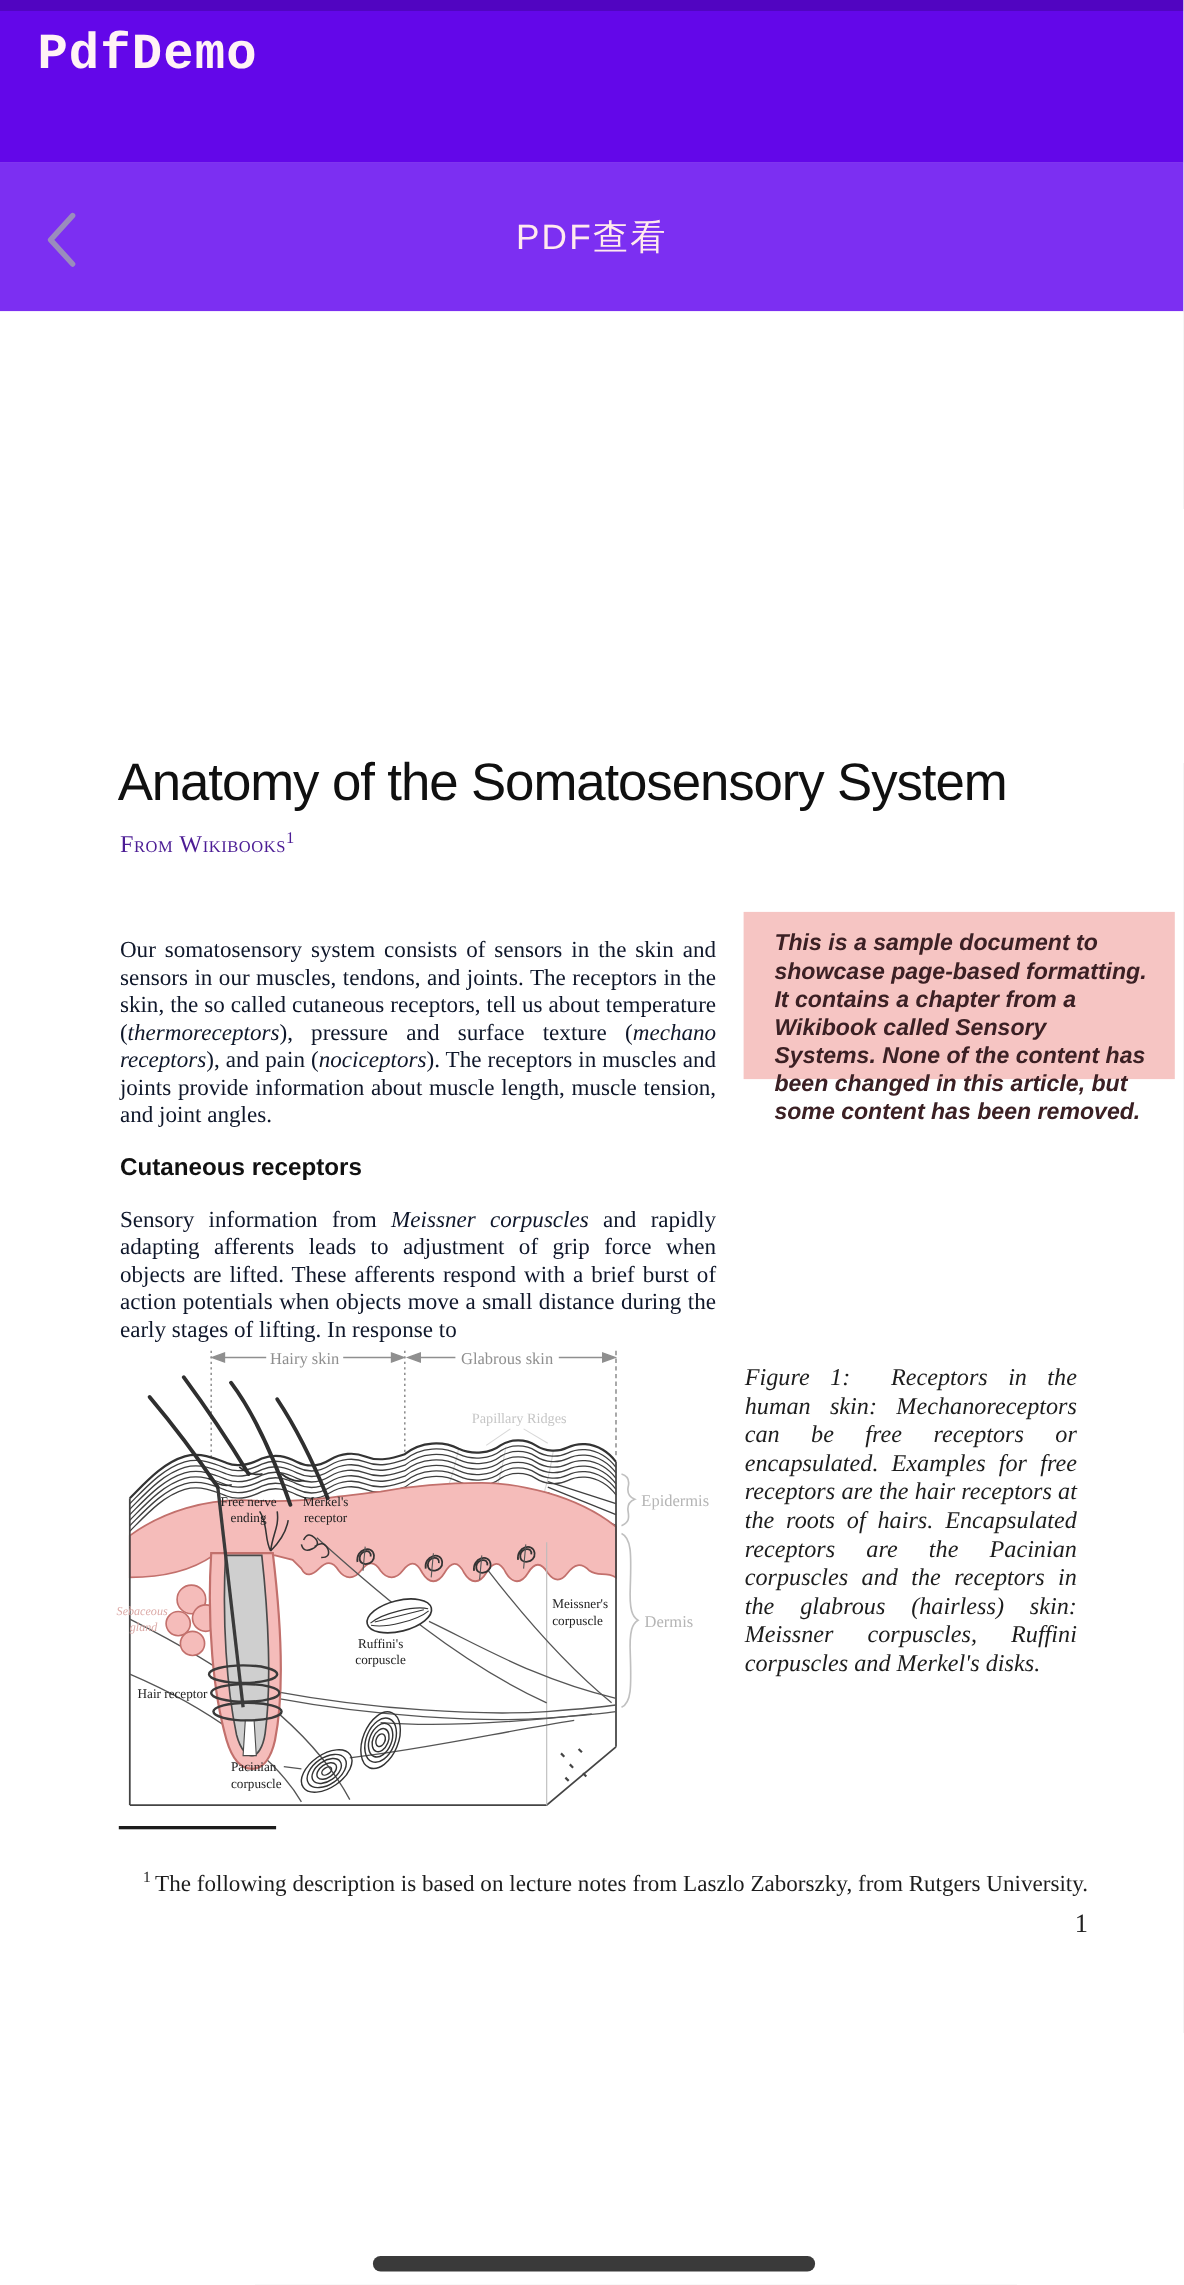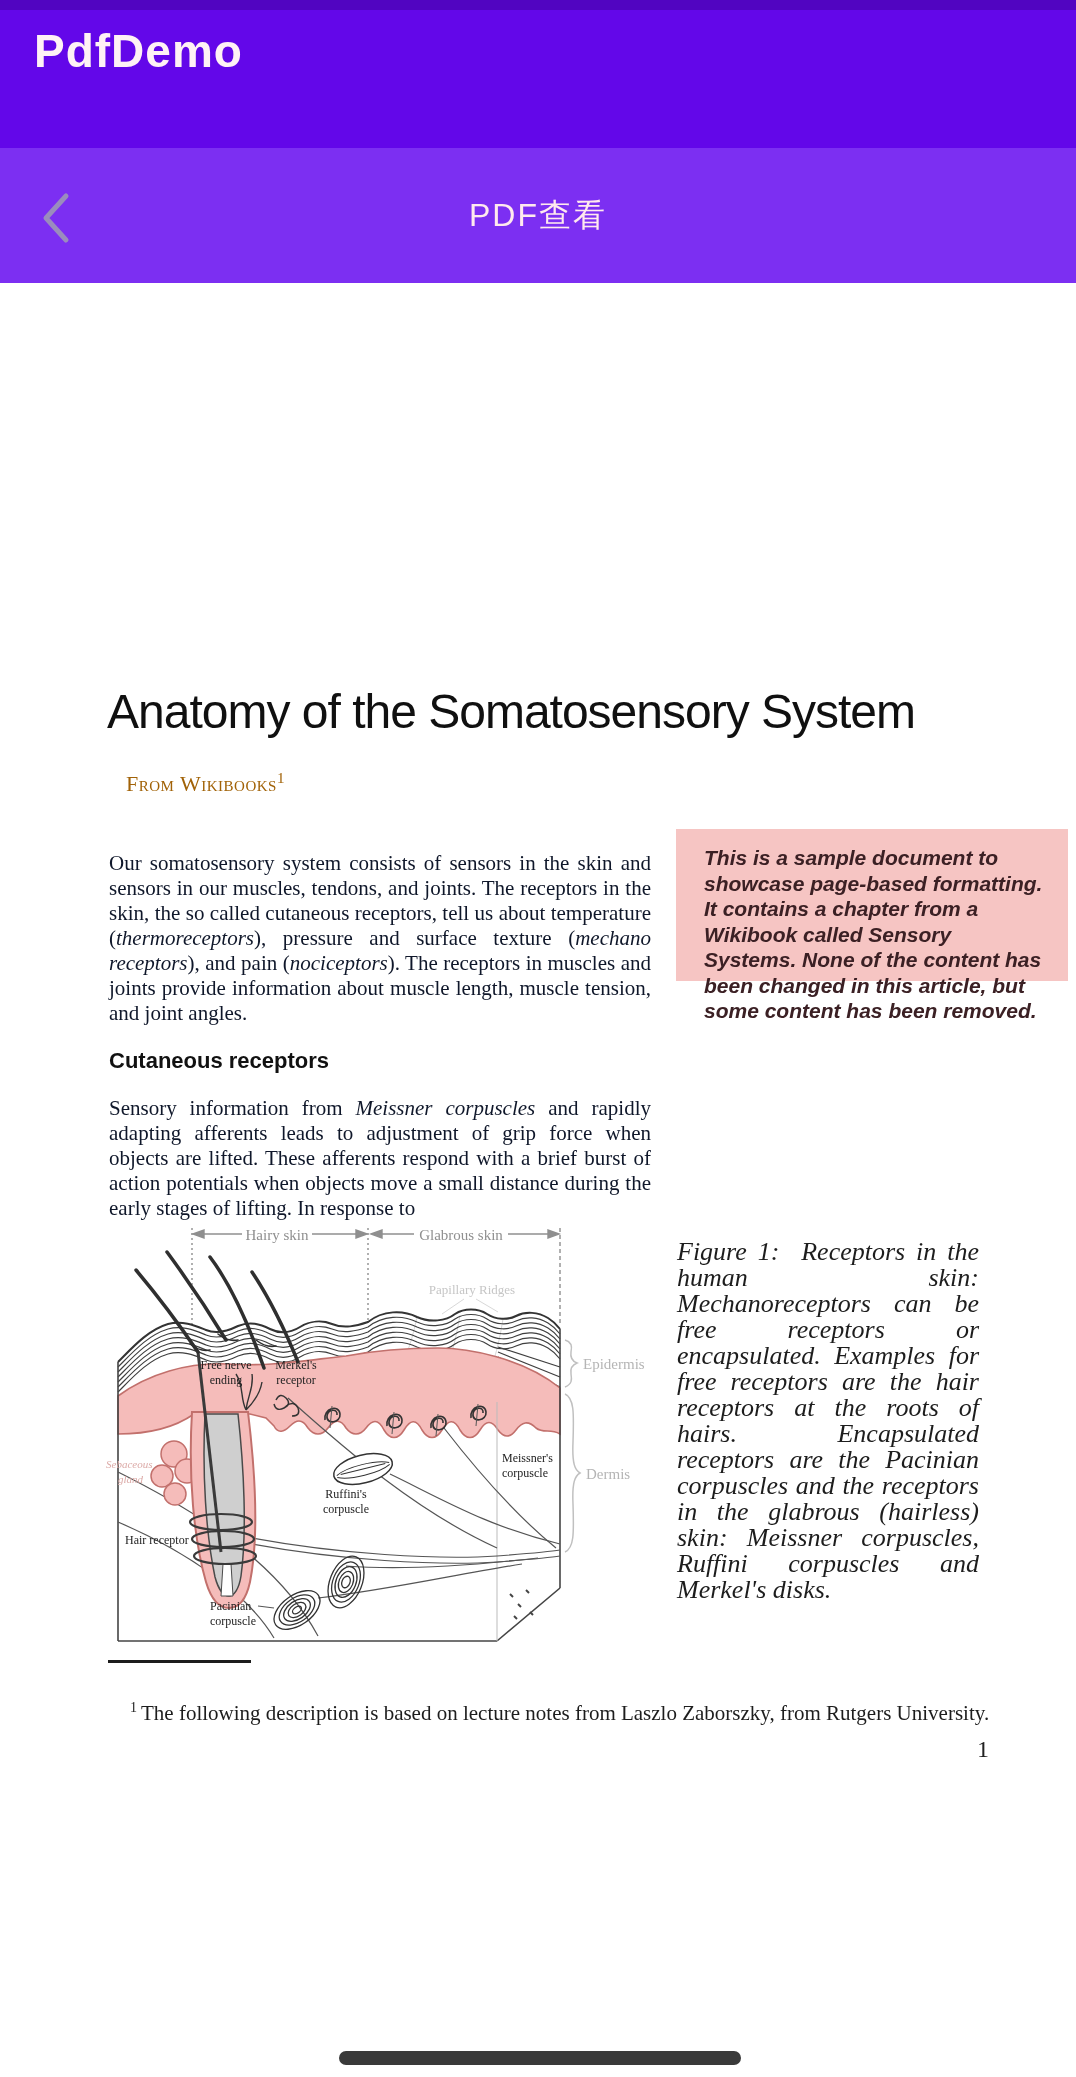--- a/index.html
+++ b/index.html
@@ -13,58 +13,58 @@
   .screen{
     position:relative;width:1076px;height:2077px;margin:0 auto;
     background:#ffffff;overflow:hidden;
     font-family:"Liberation Serif",serif;color:#1d1d1d;
   }
   
   .app-bar{position:absolute;left:0;top:0;width:1076px;height:148px;background:var(--header-bg);}
   .status-strip{position:absolute;left:0;top:0;width:1076px;height:10px;background:rgba(20,0,50,.22);}
   .app-title{
     position:absolute;left:34px;top:24px;
-    font-family:Liberation Sans, sans-serif;font-weight:bold;
+    font-family:Liberation Mono, monospace;font-weight:bold;
     font-size:46px;color:#fff2f5;letter-spacing:1px;
   }
   .toolbar{position:absolute;left:0;top:148px;width:1076px;height:135px;background:var(--toolbar-bg);}
   .back-btn{position:absolute;left:36px;top:40px;width:40px;height:60px;background:none;border:none;padding:0;cursor:pointer;}
   .toolbar-title{
     position:absolute;left:0;top:0;width:100%;height:135px;
     display:flex;align-items:center;justify-content:center;
     font-family:"Liberation Sans",sans-serif;font-size:32px;color:#ffe9ee;letter-spacing:2px;
   }
   
   .pdf-page{position:absolute;left:0;top:283px;width:1076px;height:1794px;background:#fff;}
   .doc-title{
     position:absolute;left:107px;top:369px;width:900px;
     font-family:"Liberation Sans",sans-serif;font-weight:500;
     font-size:48px;letter-spacing:-1px;color:#101010;
   }
-  .byline{position:absolute;left:126px;top:471px;font-size:22px;color:#a16207;font-variant:small-caps;letter-spacing:.5px;margin-top:16px;}
+  .byline{position:absolute;left:109px;top:471px;font-size:22px;color:#4c1d95;font-variant:small-caps;letter-spacing:.5px;}
   .byline sup{font-size:15px;font-variant:normal;}
   .para{position:absolute;font-size:21px;line-height:25px;text-align:justify;color:#0f172a;}
   .para i{font-style:italic;}
   .p1{left:109px;top:547px;width:542px;}
   .note-box{
     position:absolute;left:676px;top:546px;width:392px;height:152px;
     background:var(--note-bg);box-sizing:border-box;padding:16px 20px 0 28px;
     font-family:"Liberation Sans",sans-serif;font-style:italic;font-weight:bold;
     font-size:21px;line-height:25.5px;color:var(--note-text);
   }
   .section-heading{
     position:absolute;left:109px;top:747px;
     font-family:"Liberation Sans",sans-serif;font-weight:600;
     font-size:22px;color:#111;
   }
   .p2{left:109px;top:792px;width:542px;}
   .figure-wrap{position:absolute;left:78px;top:939px;width:582px;height:432px;text-align:right;}
   .fig-caption{
     position:absolute;left:677px;top:944px;width:302px;
-    font-style:italic;font-size:26px;line-height:26px;text-align:justify;color:#1d1d1d;margin-top:12px;
+    font-style:italic;font-size:22px;line-height:26px;text-align:justify;color:#1d1d1d;margin-top:12px;
   }
   .footnote-rule{position:absolute;left:108px;top:1377px;width:143px;height:3px;background:#1c1c1c;}
   .footnote{position:absolute;left:130px;top:1391px;width:890px;font-size:21px;line-height:25px;color:#1d1d1d;}
   .footnote sup{font-size:14px;margin-right:4px;}
   .page-num{position:absolute;left:963px;top:1453px;width:40px;font-size:24px;color:#222;text-align:center;}
   .home-indicator{position:absolute;left:339px;top:2051px;width:402px;height:14px;border-radius:7px;background:#3a3a3a;cursor:grab;}
   
   .figsvg text{font-family:"Liberation Serif",serif;fill:#222;}
   .figsvg .dim{fill:#8f8f8f;font-size:15px;}
   .figsvg .faint{fill:#c6c6c6;font-size:13px;}

